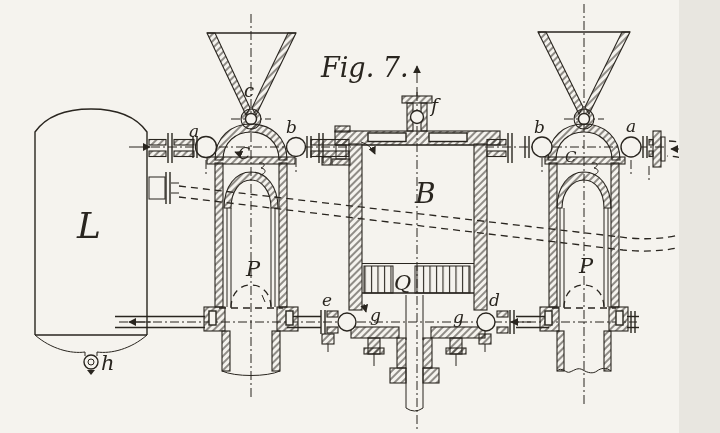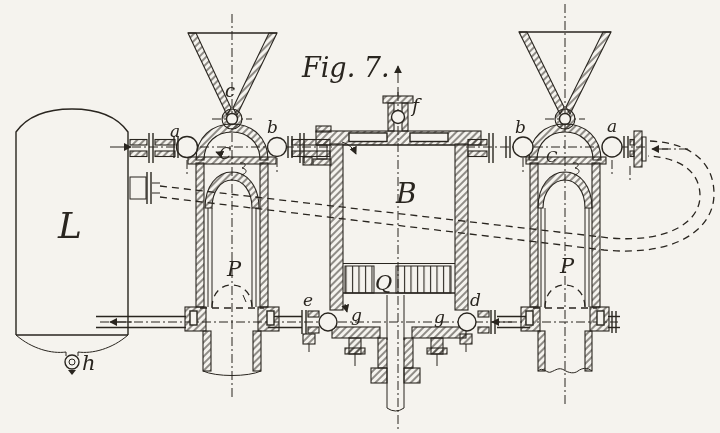--- a/index.html
+++ b/index.html
@@ -1,17 +1,17 @@
 <!DOCTYPE html>
 <html><head>
 <meta charset="utf-8">
 <style>
   :root{ --ink:#29251f; --paper:#f5f3ee; }
   html,body{ margin:0; padding:0; background:#e8e6e0; }
-  #stage{ width:720px; height:433px; background:var(--paper); position:relative; overflow:hidden; }
+  #stage{ width:660px; height:433px; background:var(--paper); position:relative; overflow:hidden;padding-left:19px; }
   svg{ display:block; }
   .o  { fill:none; stroke:var(--ink); stroke-width:1.4; }
   .t1 { stroke-width:1; }
   .h  { fill:url(#hatch); stroke:var(--ink); stroke-width:1.1; }
   .w  { fill:var(--paper); stroke:var(--ink); stroke-width:1.4; }
   .vs { fill:url(#vlines); stroke:var(--ink); stroke-width:1; }
   .dd { fill:none; stroke:var(--ink); stroke-width:1; stroke-dasharray:9 3 2 3; }
   .ds { fill:none; stroke:var(--ink); stroke-width:1.3; stroke-dasharray:7 5; }
   .ah { fill:var(--ink); stroke:none; }
   text.lbl{ font-family:"DejaVu Serif", serif; font-style:italic; fill:var(--ink); }

